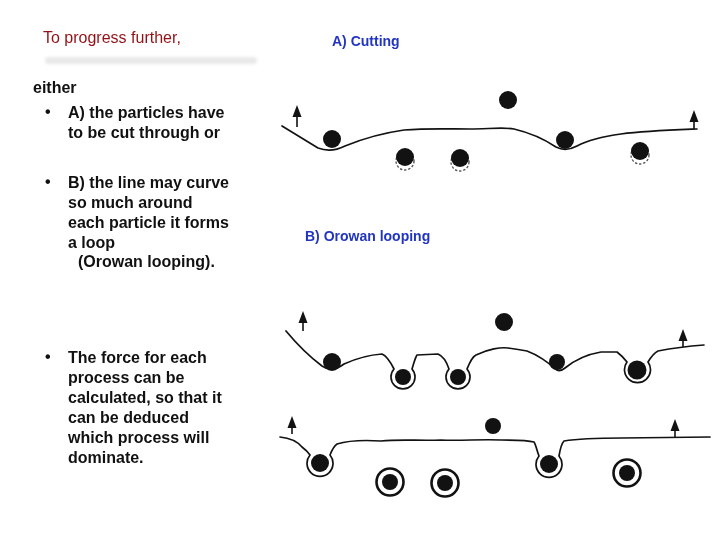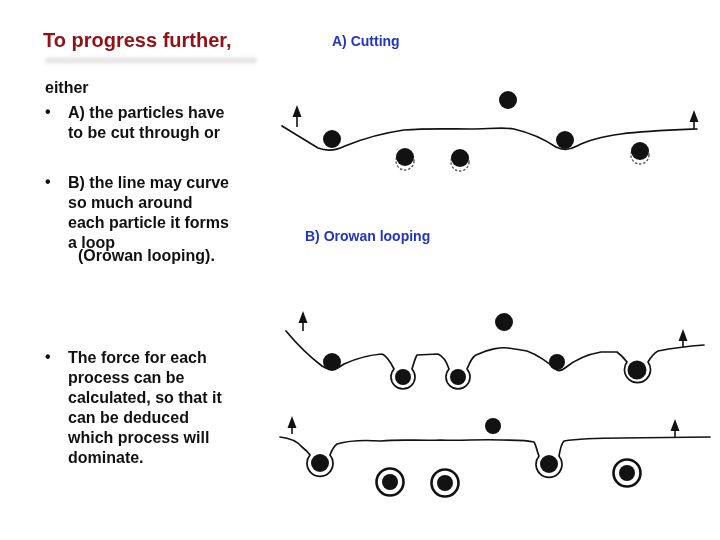--- a/index.html
+++ b/index.html
@@ -1,35 +1,35 @@
 <!DOCTYPE html>
 <html style="--color-title: #941016; --color-diagram-label: #2135c1; --color-body-text: #111111; --color-diagram-ink: #121212; --color-background: #ffffff;"><head>
 <meta charset="utf-8">
 <style>
   html,body{margin:0;padding:0;background:#fff;}
   .slide{position:relative;width:720px;height:540px;background:var(--color-background,#ffffff);
          font-family:"Liberation Sans",sans-serif;overflow:hidden;}
 
   .title{position:absolute;left:43px;top:29px;margin:0;
-         font-size:20px;font-weight:bold;letter-spacing:0;
+         font-size:16px;font-weight:normal;letter-spacing:0;
          color:var(--color-title,#941016);text-align:center;}
   .title-shadow{position:absolute;left:45px;top:57px;width:212px;height:7px;
          background:rgba(130,130,130,0.18);border-radius:4px;filter:blur(1.5px);}
 
   .intro{position:absolute;left:33px;top:79px;
-         font-size:16px;font-weight:bold;color:var(--color-body-text,#111);margin-left:12px;}
+         font-size:16px;font-weight:bold;color:var(--color-body-text,#111);}
 
   .bullet{position:absolute;left:45px;width:250px;display:flex;
           color:var(--color-body-text,#111);}
   .bullet .marker{width:23px;font-size:16px;font-weight:bold;line-height:18px;}
   .bullet .btext{flex:1;font-size:16px;font-weight:bold;line-height:20px;white-space:pre-line;}
   #bullet-a{top:103px;}
   #bullet-b{top:173px;}
   #bullet-c{top:348px;}
-  .note{position:absolute;left:78px;top:247px;font-size:16px;font-weight:bold;
+  .note{position:absolute;left:78px;top:253px;font-size:16px;font-weight:bold;
         line-height:18px;color:var(--color-body-text,#111);}
 
   .dlabel{position:absolute;font-size:14px;font-weight:bold;
           color:var(--color-diagram-label,#2135c1);}
   #label-cutting{left:332px;top:33px;}
   #label-orowan{left:305px;top:228px;}
 
   svg.diagrams{position:absolute;left:0;top:0;}
   .diagrams .line{fill:none;stroke:var(--color-diagram-ink,#121212);stroke-width:1.7;
                   stroke-linecap:round;stroke-linejoin:round;}

